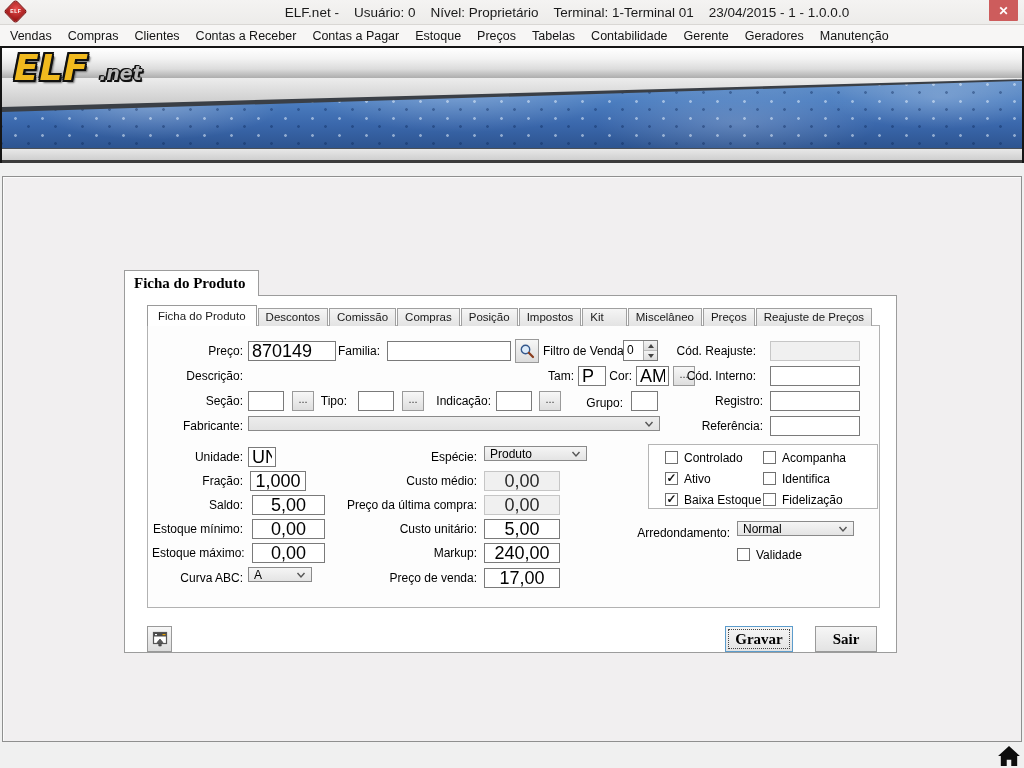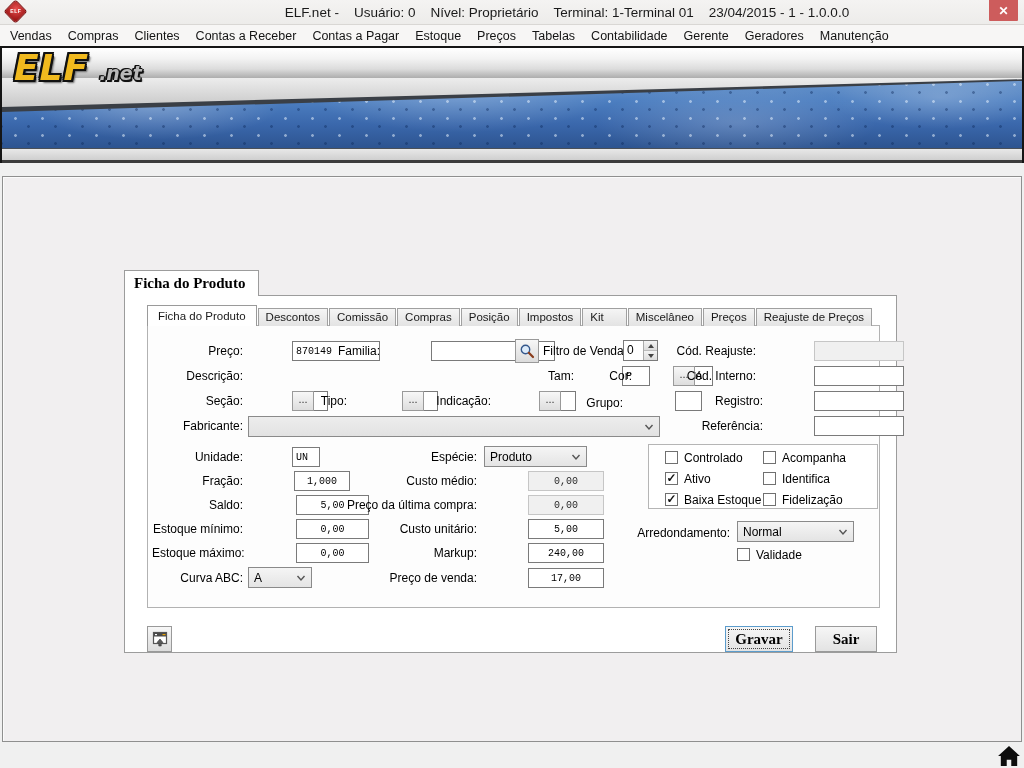--- a/index.html
+++ b/index.html
@@ -87,24 +87,24 @@
   .tab.sel { height:21px; margin-top:0; background:#fff; border-color:#9a9a9a;
     position:relative; z-index:5; padding:0 10px; line-height:20px; }
   .tab.kit { padding-right:22px; }
   .tabpage { position:absolute; left:22px; top:29px; width:733px; height:283px;
     background:#fdfdfd; border:1px solid #b2b2b2; }
 
   
   .fl { position:absolute; height:20px; line-height:20px; font-size:12px;
     text-align:right; white-space:nowrap; color:#000; }
   .tb { position:absolute; height:20px; border:1px solid #7a7a7a; background:#fff;
-    font-family:Liberation Mono, monospace; font-size:10px; padding:0 3px; color:#000;margin-left:44px; }
+    font-family:Liberation Sans, sans-serif; font-size:18px; padding:0 3px; color:#000; }
   .tb.num { text-align:center; }
   .tb.dis { background:#f0f0f0; border-color:#c6c6c6; color:#2a2a2a; }
-  .combo { position:absolute; height:21px; border:1px solid #8a8a8a;
+  .combo { position:absolute; height:15px; border:1px solid #8a8a8a;
     background:linear-gradient(#f5f5f5,#e4e4e4); font-size:12px;
     display:flex; align-items:center; padding:0 5px; }
   .combo .chev { margin-left:auto; width:10px; height:10px; }
   .dots-btn { position:absolute; width:22px; height:20px; border:1px solid #9a9a9a;
     background:linear-gradient(#f7f7f7,#dedede); font-size:11px; text-align:center;
     line-height:14px; color:#333; }
   .icon-btn { position:absolute; border:1px solid #999; background:linear-gradient(#f7f7f7,#dcdcdc);
     display:flex; align-items:center; justify-content:center; }
   .spinner { position:absolute; width:35px; height:21px; border:1px solid #7a7a7a; background:#fff; display:flex; }
   .spinner .val { width:19px; font-size:12px; line-height:19px; padding-left:3px; }

